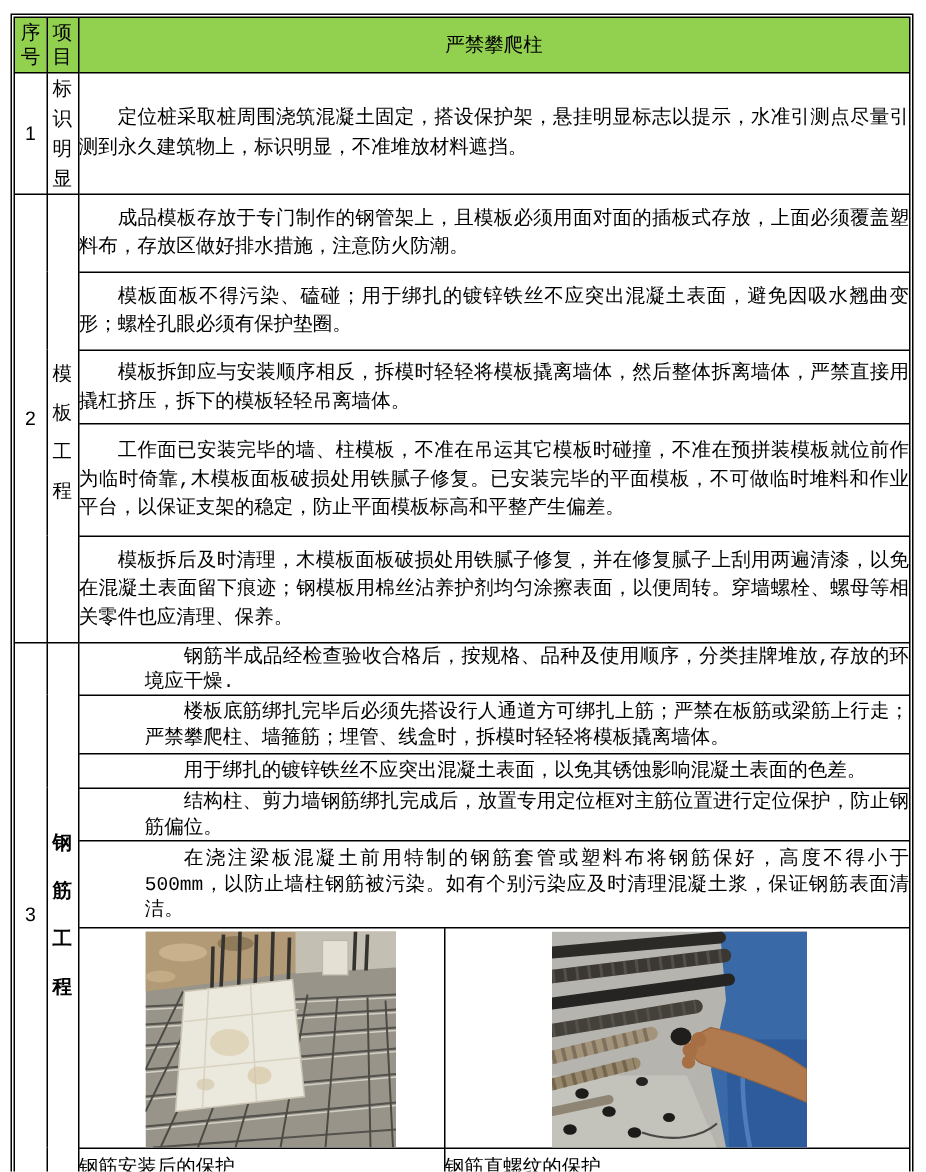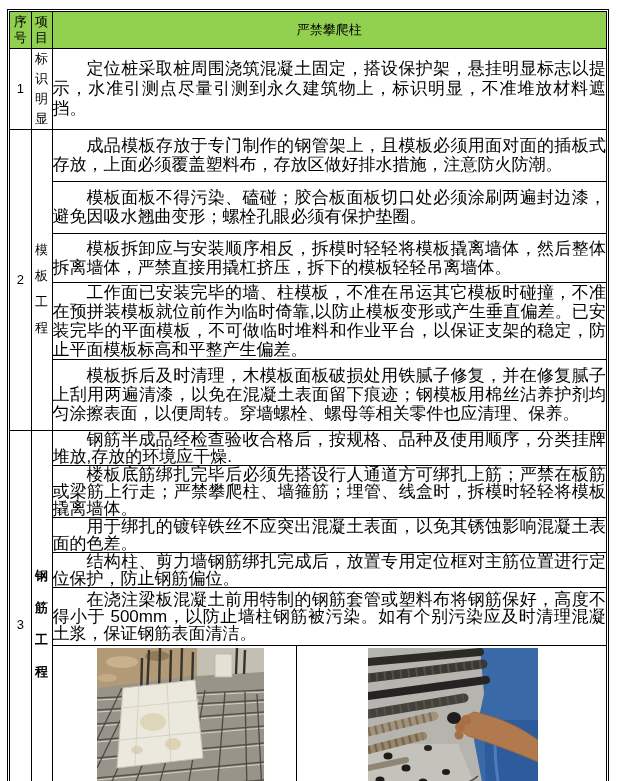--- a/index.html
+++ b/index.html
@@ -27,27 +27,28 @@
   }
   td.item{vertical-align:middle;}
   .vert{
     width:15px;margin:0 auto;word-break:break-all;text-align:center;
     font-size:13px;
   }
   .lh20{line-height:20px;}
   .lh26{line-height:26px;margin-top:18px;}
   .lh32{line-height:32px;font-weight:bold;}
   td.txt{
-    vertical-align:middle;font-size:17px;padding:2px 8px 2px 7px;
+    vertical-align:middle;font-size:13px;padding:2px 8px 2px 7px;
     text-align:justify;
+    font-family:Liberation Mono, monospace;
   }
   td.txt p{margin:0;text-indent:2em;}
   tr.r2 td.txt p{line-height:19px;}
   tr.r1 td.txt p{line-height:20px;}
-  tr.r3 td.txt p{line-height:17px;}
+  tr.r3 td.txt p{line-height:17px;margin-left:44px;}
   
   .rh-hdr{height:36px}.rh-r1{height:79px}
   .rh-a{height:52px}.rh-b{height:52px}.rh-c{height:49px}.rh-d{height:75px}.rh-e{height:71px}
   .rh-f{height:30px}.rh-g{height:39px}.rh-h{height:23px}.rh-i{height:28px}.rh-j{height:58px}
   .rh-photos{height:146px}.rh-cap{height:26px}
   td.pcell{vertical-align:top;}
   .photo{display:block;}
   .photo-left{margin:2px 0 0 44px;}
   .photo-right{margin:2px 0 0 71px;}
   td.cap{
@@ -87,31 +88,31 @@
         <td class="num" rowspan="5">2</td>
         <td class="item" rowspan="5">
           <div class="vert lh26">模板工程</div>
         </td>
         <td class="txt" colspan="2">
           <p>成品模板存放于专门制作的钢管架上，且模板必须用面对面的插板式存放，上面必须覆盖塑料布，存放区做好排水措施，注意防火防潮。</p>
         </td>
       </tr>
       <tr class="r2 rh-b">
         <td class="txt" colspan="2">
-          <p>模板面板不得污染、磕碰；胶合板面板切口处必须涂刷两遍封边漆，避免因吸水翘曲变形；螺栓孔眼必须有保护垫圈。</p>
+          <p>模板面板不得污染、磕碰；用于绑扎的镀锌铁丝不应突出混凝土表面，避免因吸水翘曲变形；螺栓孔眼必须有保护垫圈。</p>
         </td>
       </tr>
       <tr class="r2 rh-c">
         <td class="txt" colspan="2">
           <p>模板拆卸应与安装顺序相反，拆模时轻轻将模板撬离墙体，然后整体拆离墙体，严禁直接用撬杠挤压，拆下的模板轻轻吊离墙体。</p>
         </td>
       </tr>
       <tr class="r2 rh-d">
         <td class="txt" colspan="2">
-          <p>工作面已安装完毕的墙、柱模板，不准在吊运其它模板时碰撞，不准在预拼装模板就位前作为临时倚靠,以防止模板变形或产生垂直偏差。已安装完毕的平面模板，不可做临时堆料和作业平台，以保证支架的稳定，防止平面模板标高和平整产生偏差。</p>
+          <p>工作面已安装完毕的墙、柱模板，不准在吊运其它模板时碰撞，不准在预拼装模板就位前作为临时倚靠,木模板面板破损处用铁腻子修复。已安装完毕的平面模板，不可做临时堆料和作业平台，以保证支架的稳定，防止平面模板标高和平整产生偏差。</p>
         </td>
       </tr>
       <tr class="r2 rh-e">
         <td class="txt" colspan="2">
           <p>模板拆后及时清理，木模板面板破损处用铁腻子修复，并在修复腻子上刮用两遍清漆，以免在混凝土表面留下痕迹；钢模板用棉丝沾养护剂均匀涂擦表面，以便周转。穿墙螺栓、螺母等相关零件也应清理、保养。</p>
         </td>
       </tr>
 
       <tr class="r3 rh-f">
         <td class="num" rowspan="7">3</td>

